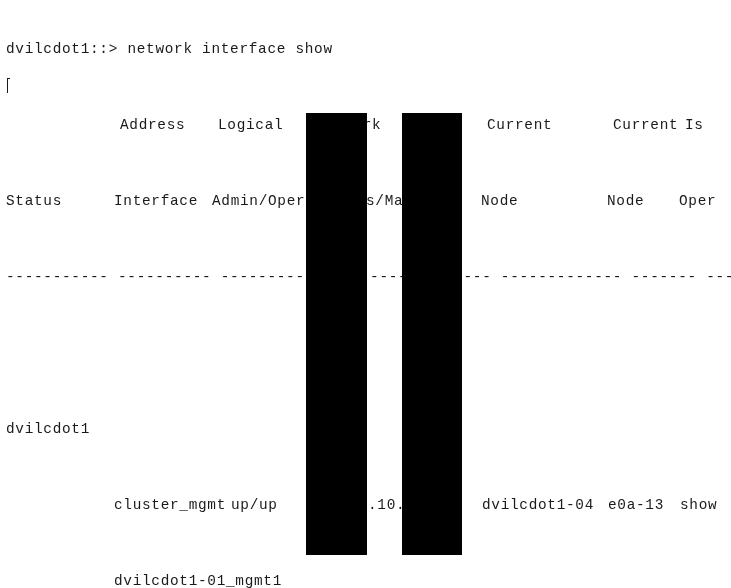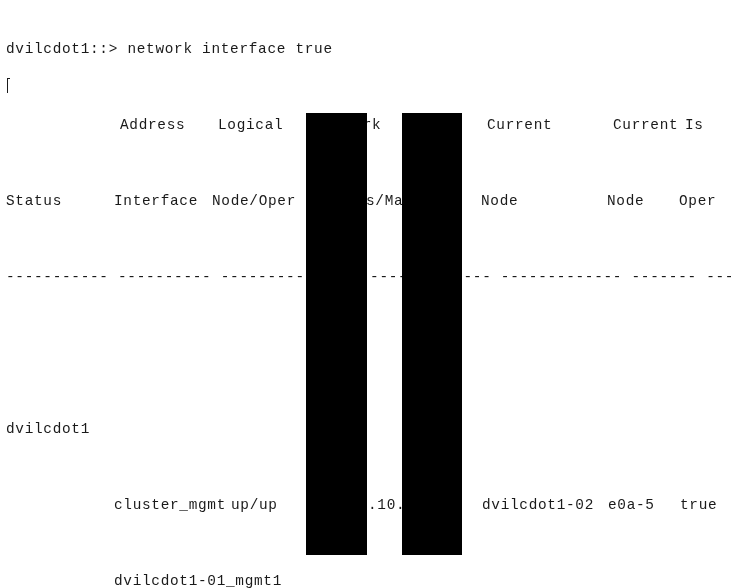--- a/index.html
+++ b/index.html
@@ -45,33 +45,33 @@
       top: 0;
       width: 3px;
       height: 1px;
       background: #1a1a1a;
     }
   </style>
 </head>
 <body>
 
 <div class="term">
-  <div class="line"><span>dvilcdot1::&gt; </span><span>network interface true</span></div>
+  <div class="line"><span>dvilcdot1::&gt; </span><span>network interface show</span></div>
 
   <div class="line"><span class="c" style="width:114px"></span><span class="c" style="width:98px">Address</span><span class="c" style="width:98px">Logical</span><span class="c" style="width:171px">Network</span><span class="c" style="width:126px">Current</span><span class="c" style="width:72px">Current</span><span class="c">Is</span></div>
 
-  <div class="line"><span class="c" style="width:108px">Status</span><span class="c" style="width:98px">Interface</span><span class="c" style="width:98px">Node/Oper</span><span class="c" style="width:171px">Address/Mask</span><span class="c" style="width:126px">Node</span><span class="c" style="width:72px">Node</span><span class="c">Oper</span></div>
+  <div class="line"><span class="c" style="width:108px">Status</span><span class="c" style="width:98px">Interface</span><span class="c" style="width:98px">Admin/Oper</span><span class="c" style="width:171px">Address/Mask</span><span class="c" style="width:126px">Node</span><span class="c" style="width:72px">Node</span><span class="c">Oper</span></div>
 
   <div class="line">----------- ---------- ---------- ------------------ ------------- ------- ----</div>
   <div class="line"></div>
 
   
   <div class="line">dvilcdot1</div>
 
-  <div class="line"><span class="c" style="width:108px"></span><span class="c" style="width:117px">cluster_mgmt</span><span class="c" style="width:137px">up/up</span><span class="c" style="width:114px">.10.</span><span class="c" style="width:126px">dvilcdot1-02</span><span class="c" style="width:72px">e0a-5</span><span class="c">true</span></div>
+  <div class="line"><span class="c" style="width:108px"></span><span class="c" style="width:117px">cluster_mgmt</span><span class="c" style="width:137px">up/up</span><span class="c" style="width:114px">.10.</span><span class="c" style="width:126px">dvilcdot1-04</span><span class="c" style="width:72px">e0a-13</span><span class="c">show</span></div>
 
   <div class="line"><span class="c" style="width:108px"></span><span class="c">dvilcdot1-01_mgmt1</span></div>
   
 
   
   
 
   
   
 

